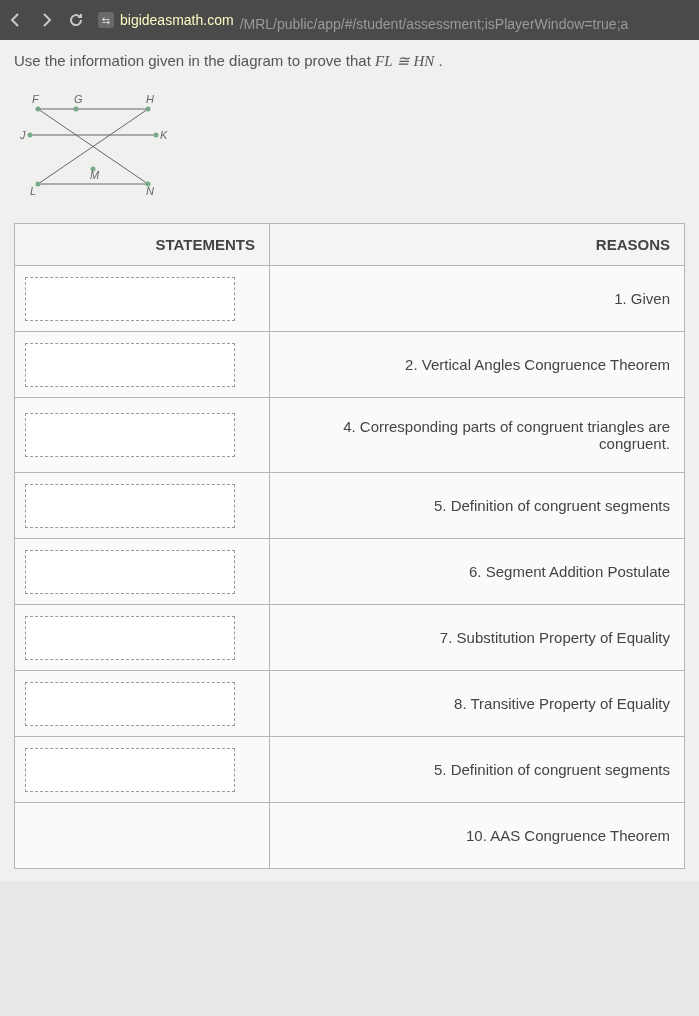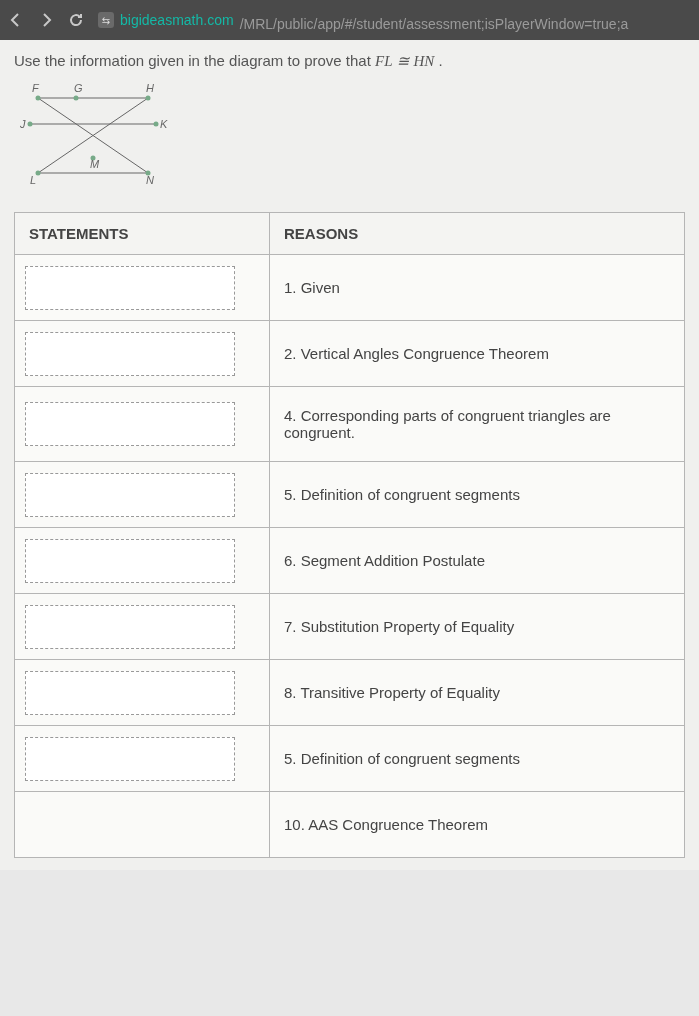--- a/index.html
+++ b/index.html
@@ -28,57 +28,57 @@
 .url-bar {
   flex: 1;
   color: #fff;
   font-size: 14px;
   white-space: nowrap;
   overflow: hidden;
   display: flex;
   align-items: center;
   gap: 6px;
 }
-.url-bar .domain { color: #14b8a6; }
+.url-bar .domain { color: #fef9c3; }
 .url-bar .path { color: #9a9a9a; margin-top: 8px; }
 .site-icon {
   width: 16px; height: 16px;
   background: #6a6a6a;
   border-radius: 3px;
   font-size: 10px; color: #ddd;
   display: flex; align-items: center; justify-content: center;
 }
 .content {
   background: #f0f0ee;
   padding: 12px 14px;
 }
 .prompt {
   font-size: 15px;
   color: #555;
-  margin-bottom: 8px;
+  margin-bottom: 19px;
 }
 .prompt .math { font-style: italic; font-family: 'Times New Roman', serif; }
 .diagram-wrap {
   margin: 6px 0 24px 4px;
 }
 .diagram-wrap svg { display: block; }
 .diagram-wrap text {
   font-family: Arial, sans-serif;
   font-style: italic;
   font-size: 11px;
   fill: #666;
 }
 .proof-table {
   border-collapse: collapse;
   width: 100%;
   background: #fafaf8;
 }
 .proof-table th, .proof-table td {
   border: 1px solid #b5b5b5;
-  text-align: left;
+  text-align: right;
   vertical-align: middle;
   font-size: 15px;
   color: #444;
 }
 .proof-table th {
   padding: 12px 14px;
   font-weight: bold;
   background: #f4f4f2;
 }
 .proof-table td.stmt {

